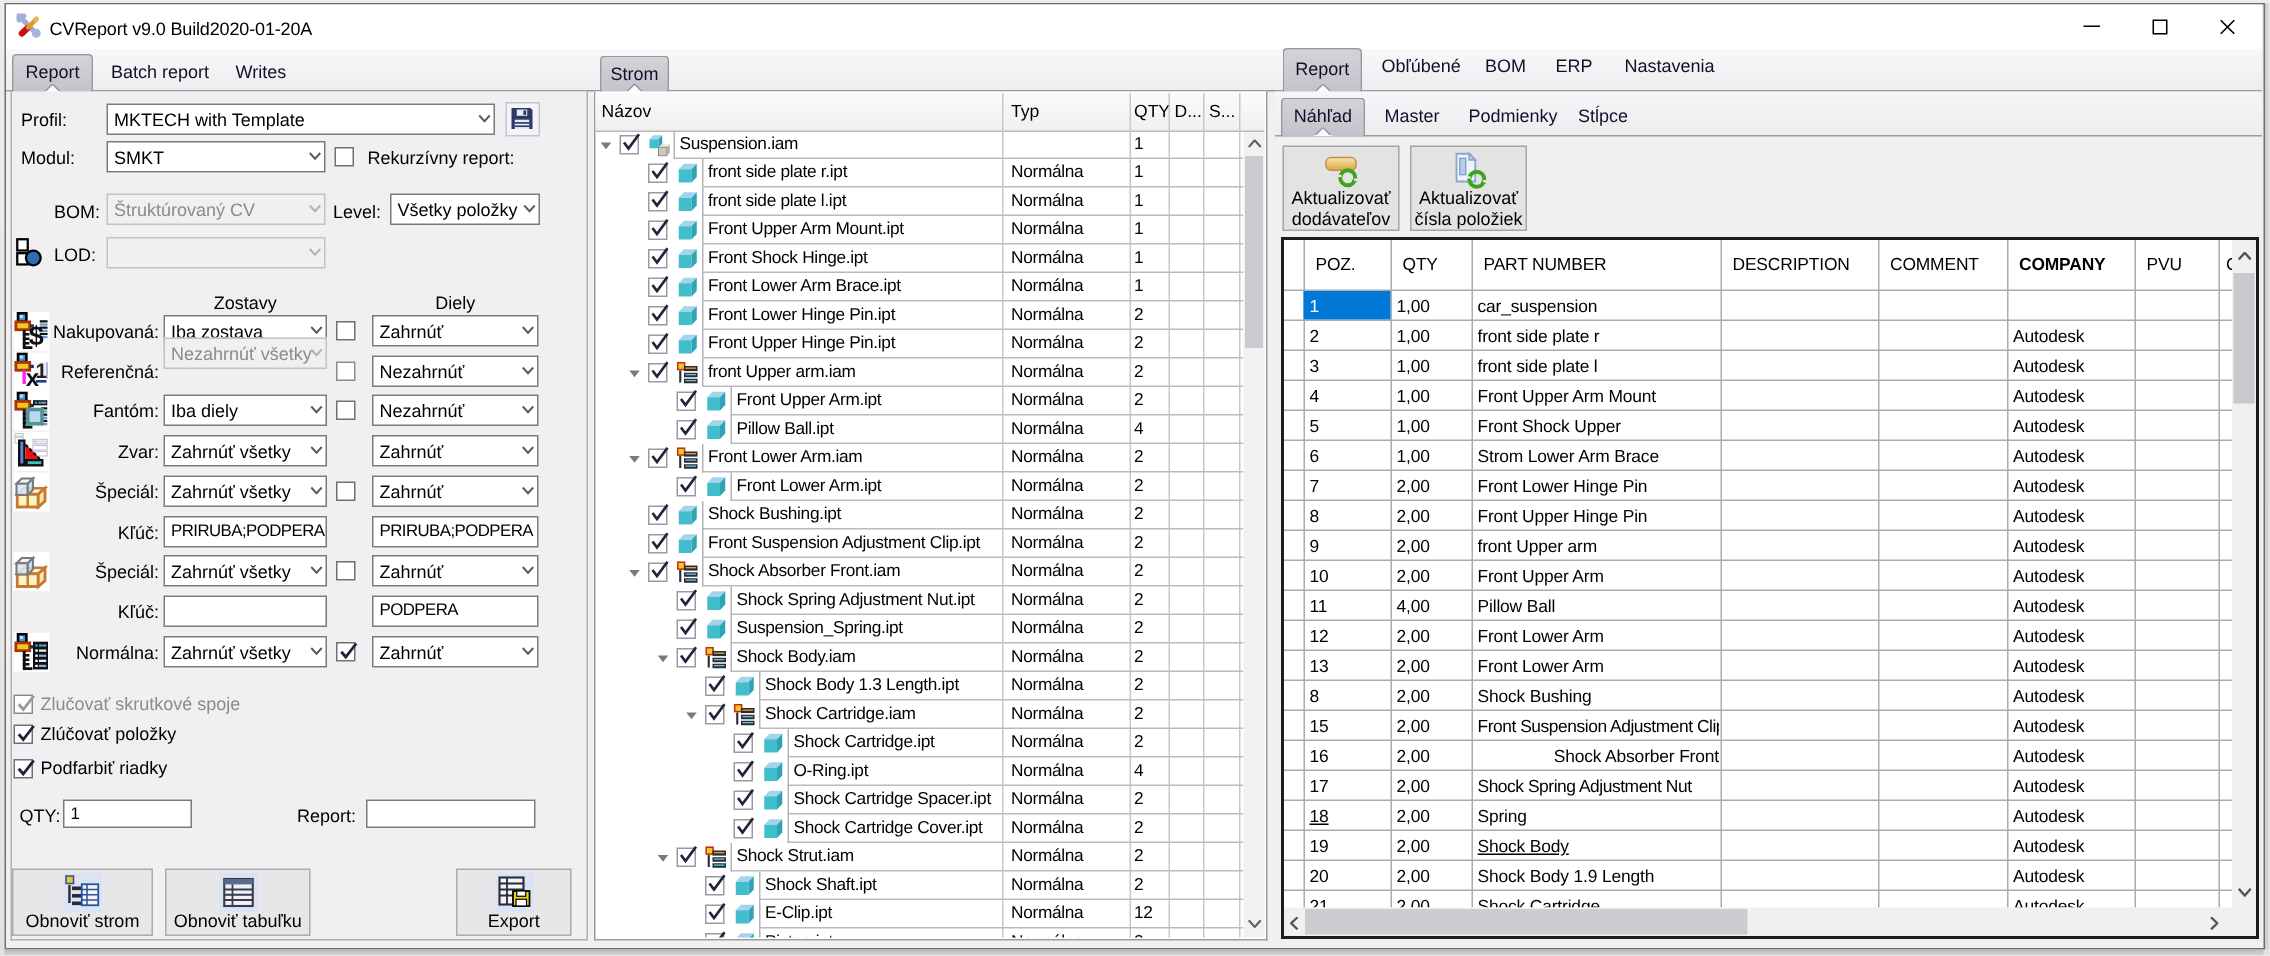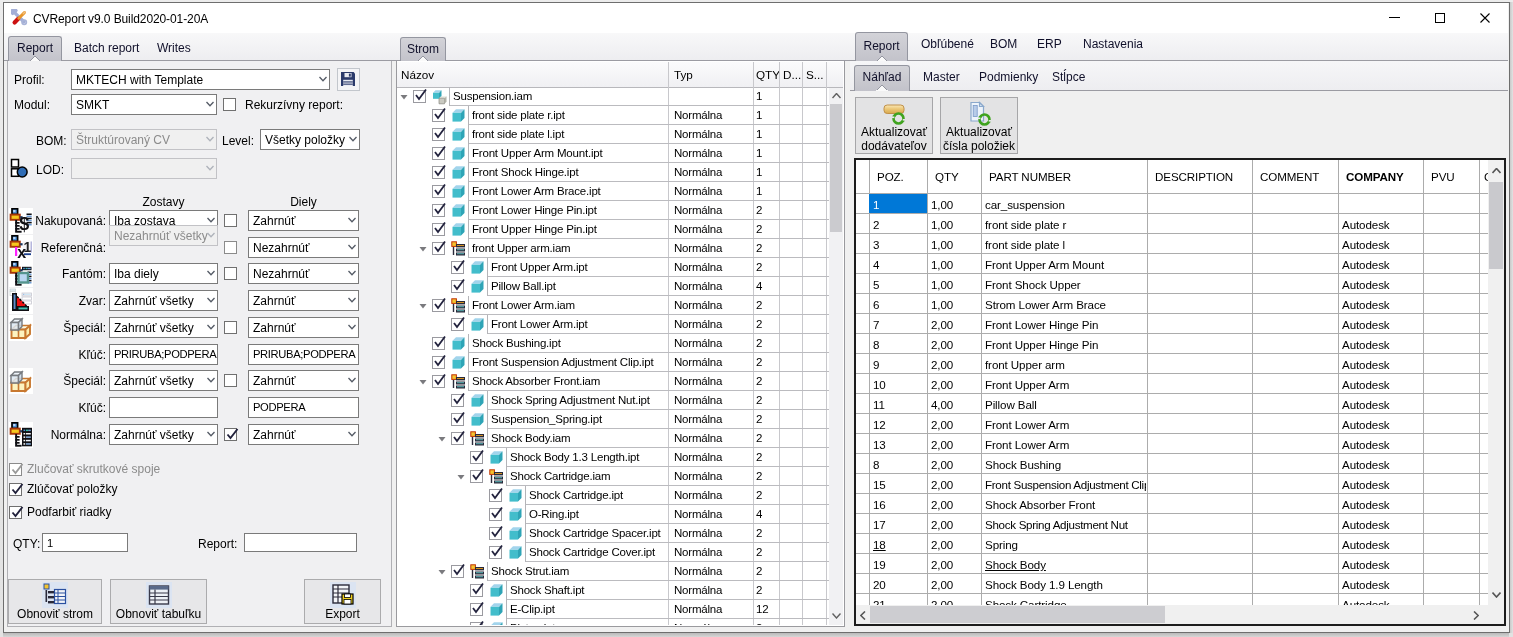--- a/index.html
+++ b/index.html
@@ -1054,21 +1054,21 @@
 <div class="t gt" style="left:129px;top:264px;width:161px;overflow:hidden;">Shock Bushing</div>
 <div class="t gt" style="left:486px;top:264px;">Autodesk</div>
 <div class="abs" style="left:0;top:299px;width:100%;height:1px;background:#acacac;"></div>
 <div class="t gt" style="left:17px;top:284px;">15</div>
 <div class="t gt" style="left:75px;top:284px;">2,00</div>
 <div class="t gt" style="left:129px;top:284px;width:161px;overflow:hidden;font-size:11px;letter-spacing:-0.3px;">Front Suspension Adjustment Clip</div>
 <div class="t gt" style="left:486px;top:284px;">Autodesk</div>
 <div class="abs" style="left:0;top:319px;width:100%;height:1px;background:#acacac;"></div>
 <div class="t gt" style="left:17px;top:304px;">16</div>
 <div class="t gt" style="left:75px;top:304px;">2,00</div>
-<div class="t gt" style="left:129px;top:304px;width:161px;overflow:hidden;">Shock Absorber Front</div>
+<div class="t gt" style="left:129px;top:304px;width:161px;overflow:hidden;text-align:right;">Shock Absorber Front</div>
 <div class="t gt" style="left:486px;top:304px;">Autodesk</div>
 <div class="abs" style="left:0;top:339px;width:100%;height:1px;background:#acacac;"></div>
 <div class="t gt" style="left:17px;top:324px;">17</div>
 <div class="t gt" style="left:75px;top:324px;">2,00</div>
 <div class="t gt" style="left:129px;top:324px;width:161px;overflow:hidden;font-size:11px;letter-spacing:-0.3px;">Shock Spring Adjustment Nut</div>
 <div class="t gt" style="left:486px;top:324px;">Autodesk</div>
 <div class="abs" style="left:0;top:359px;width:100%;height:1px;background:#acacac;"></div>
 <div class="t gt" style="left:17px;top:344px;text-decoration:underline;">18</div>
 <div class="t gt" style="left:75px;top:344px;">2,00</div>
 <div class="t gt" style="left:129px;top:344px;width:161px;overflow:hidden;">Spring</div>

